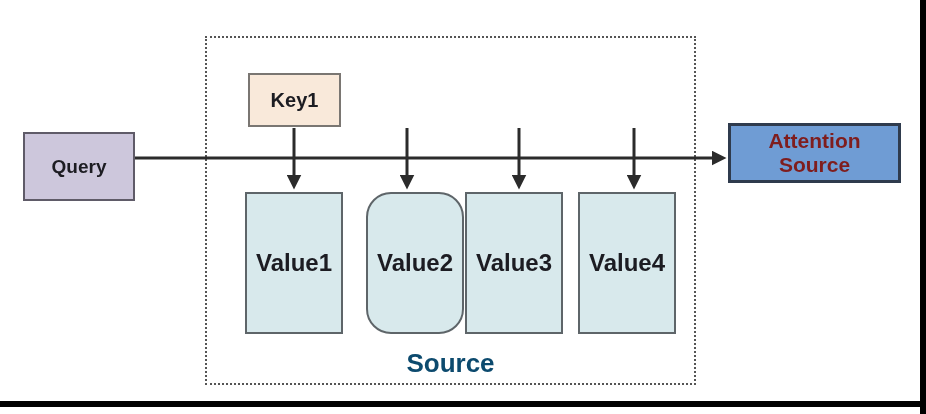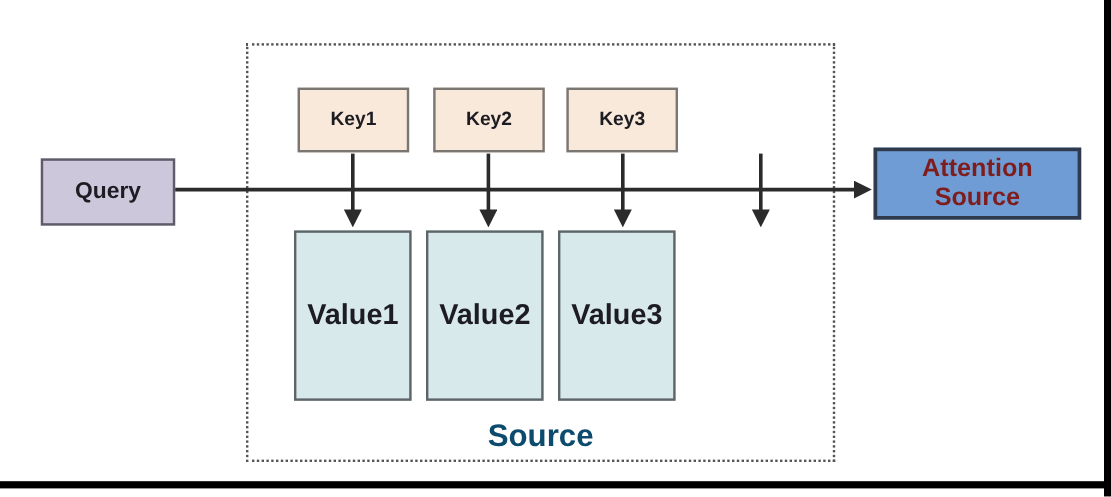--- a/index.html
+++ b/index.html
@@ -16,43 +16,43 @@
   .box {
     position: absolute;
     display: flex;
     align-items: center;
     justify-content: center;
     text-align: center;
     box-sizing: border-box;
     z-index: 2;
   }
   .query-box {
-    left: 34px; top: 132px; width: 112px; height: 56px;
+    left: 23px; top: 132px; width: 112px; height: 69px;
     background: var(--query-fill, #cdc7dc);
     border: 2px solid var(--query-border, #5f5b68);
     font-size: 19px;
   }
   .key-box {
     top: 73px; width: 93px; height: 54px;
     background: var(--key-fill, #f9e9da);
     border: 2px solid var(--key-border, #7a7672);
-    font-size: 16px;
+    font-size: 20px;
   }
   .key-0 { left: 248px; }
   .key-1 { left: 361px; }
   .key-2 { left: 472px; }
   .key-3 { left: 587px; }
   .value-box {
     top: 192px; width: 98px; height: 142px;
     background: var(--value-fill, #d8e9ec);
     border: 2px solid var(--value-border, #5e6569);
     font-size: 24px;
   }
   .value-0 { left: 245px; }
-  .value-1 { left: 355px; }
+  .value-1 { left: 366px; border-radius: 25px; }
   .value-2 { left: 465px; justify-content: center; }
   .value-3 { left: 578px; }
   .attention-box {
     left: 728px; top: 123px; width: 173px; height: 60px;
     background: var(--attention-fill, #6f9cd4);
     border: 3px solid var(--attention-border, #2f3b4d);
     font-size: 21px;
     line-height: 1.15;
     color: #7f1d1d;
     flex-direction: column;
@@ -113,35 +113,32 @@
     <div class="source-label">Source</div>
   </div>
 
   <div class="box query-box">
     <span>Query</span>
   </div>
 
   <div class="box key-box key-0">
     <span>Key1</span>
   </div>
-  <div class="box key-box key-1">
-    <span>Key2</span>
-  </div>
-  <div class="box key-box key-2">
-    <span>Key3</span>
-  </div>
 
   <div class="box value-box value-0">
     <span>Value1</span>
   </div>
   <div class="box value-box value-1">
     <span>Value2</span>
   </div>
   <div class="box value-box value-2">
     <span>Value3</span>
+  </div>
+  <div class="box value-box value-3">
+    <span>Value4</span>
   </div>
 
   <div class="box attention-box">
     <span>Attention</span>
     <span>Source</span>
   </div>
 
   <div class="frame-bottom"></div>
   <div class="frame-right"></div>
 

